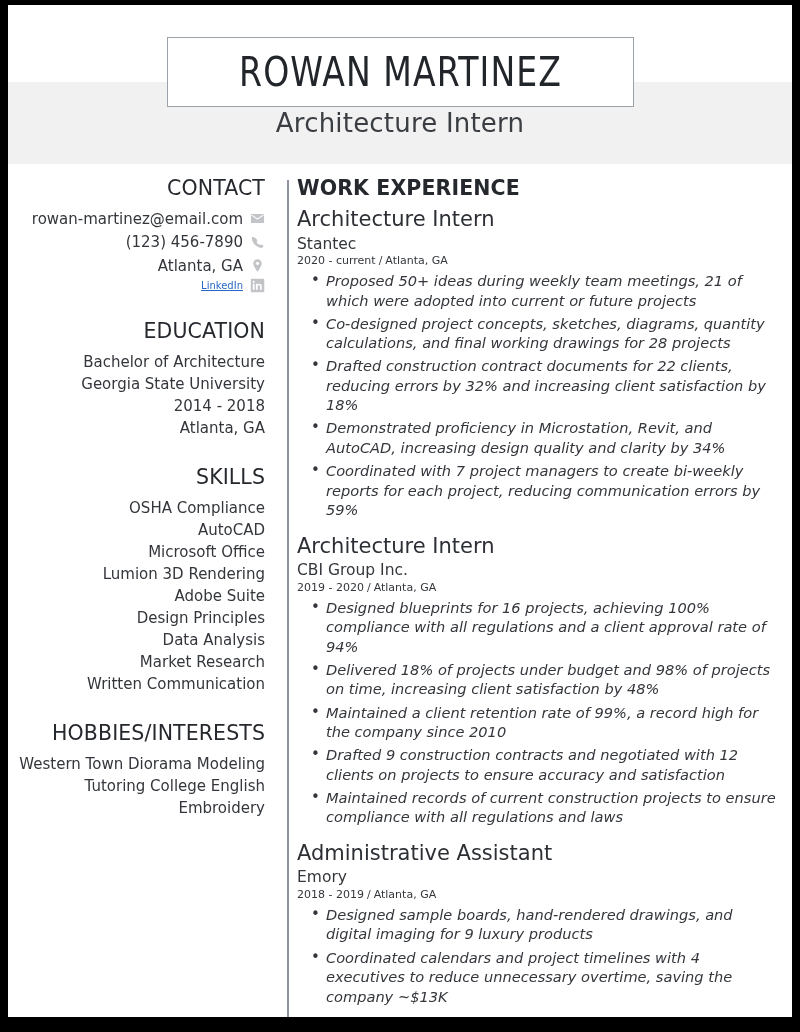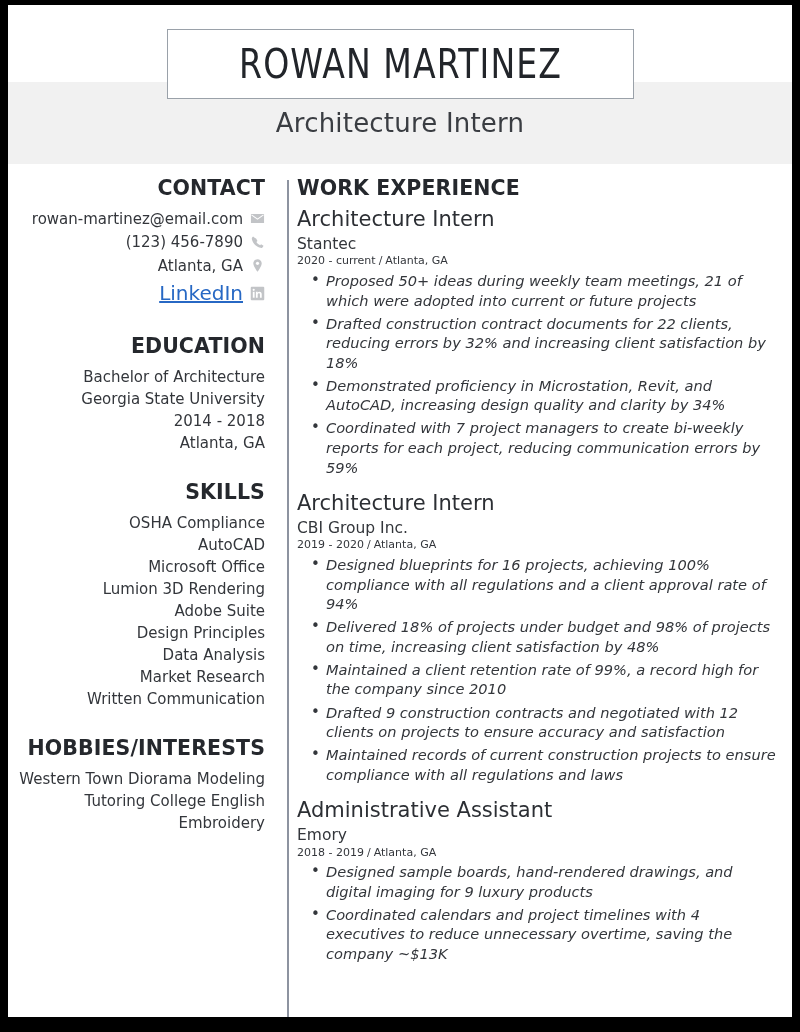--- a/index.html
+++ b/index.html
@@ -34,21 +34,21 @@
     position: absolute;
     left: 0;
     top: 77px;
     width: 784px;
     height: 82px;
     background: #f1f1f1;
   }
   .name-box {
     position: absolute;
     left: 159px;
-    top: 24px;
+    top: 32px;
     width: 467px;
     height: 70px;
     border: 1px solid #9aa1a9;
     background: #ffffff;
     display: flex;
     align-items: center;
     justify-content: center;
   }
   .name-text {
     font-family: "DejaVu Sans Condensed", "Liberation Sans Narrow", "Liberation Sans", sans-serif;
@@ -95,21 +95,21 @@
   .right-col {
     flex: 1;
     padding-left: 8px;
     padding-right: 12px;
   }
 
   
   .side-section { margin-bottom: 6px; }
   .side-heading {
     font-size: 20.5px;
-    font-weight: bold;
+    font-weight: normal;
     color: #25282d;
     letter-spacing: 0.1px;
     margin: 0 0 6px 0;
     line-height: 1.25;
   }
   .side-line {
     font-size: 15px;
     color: #33363b;
     line-height: 1.47;
     white-space: nowrap;
@@ -122,21 +122,21 @@
     gap: 7px;
     line-height: 1.5;
     margin-bottom: 1px;
   }
   .contact-text {
     font-size: 15px;
     color: #33363b;
     white-space: nowrap;
   }
   .contact-link {
-    font-size: 20px;
+    font-size: 10px;
     color: #2768c4;
     text-decoration: underline;
     white-space: nowrap;
   }
   .cicon {
     width: 15px;
     height: 15px;
     flex: 0 0 15px;
     display: inline-block;
     color: #c2c4c7;
@@ -299,20 +299,21 @@
 
     <div class="right-col">
       <div class="main-heading">WORK EXPERIENCE</div>
 
       <div class="job">
         <div class="job-role">Architecture Intern</div>
         <div class="job-company">Stantec</div>
         <div class="job-meta"><span>2020 - current</span><span class="sep">/</span><span>Atlanta, GA</span></div>
         <ul class="bullets">
           <li>Proposed 50+ ideas during weekly team meetings, 21 of which were adopted into current or future projects</li>
+          <li>Co-designed project concepts, sketches, diagrams, quantity calculations, and final working drawings for 28 projects</li>
           <li>Drafted construction contract documents for 22 clients, reducing errors by 32% and increasing client satisfaction by 18%</li>
           <li>Demonstrated proficiency in Microstation, Revit, and AutoCAD, increasing design quality and clarity by 34%</li>
           <li>Coordinated with 7 project managers to create bi-weekly reports for each project, reducing communication errors by 59%</li>
         </ul>
       </div>
 
       <div class="job">
         <div class="job-role">Architecture Intern</div>
         <div class="job-company">CBI Group Inc.</div>
         <div class="job-meta"><span>2019 - 2020</span><span class="sep">/</span><span>Atlanta, GA</span></div>

